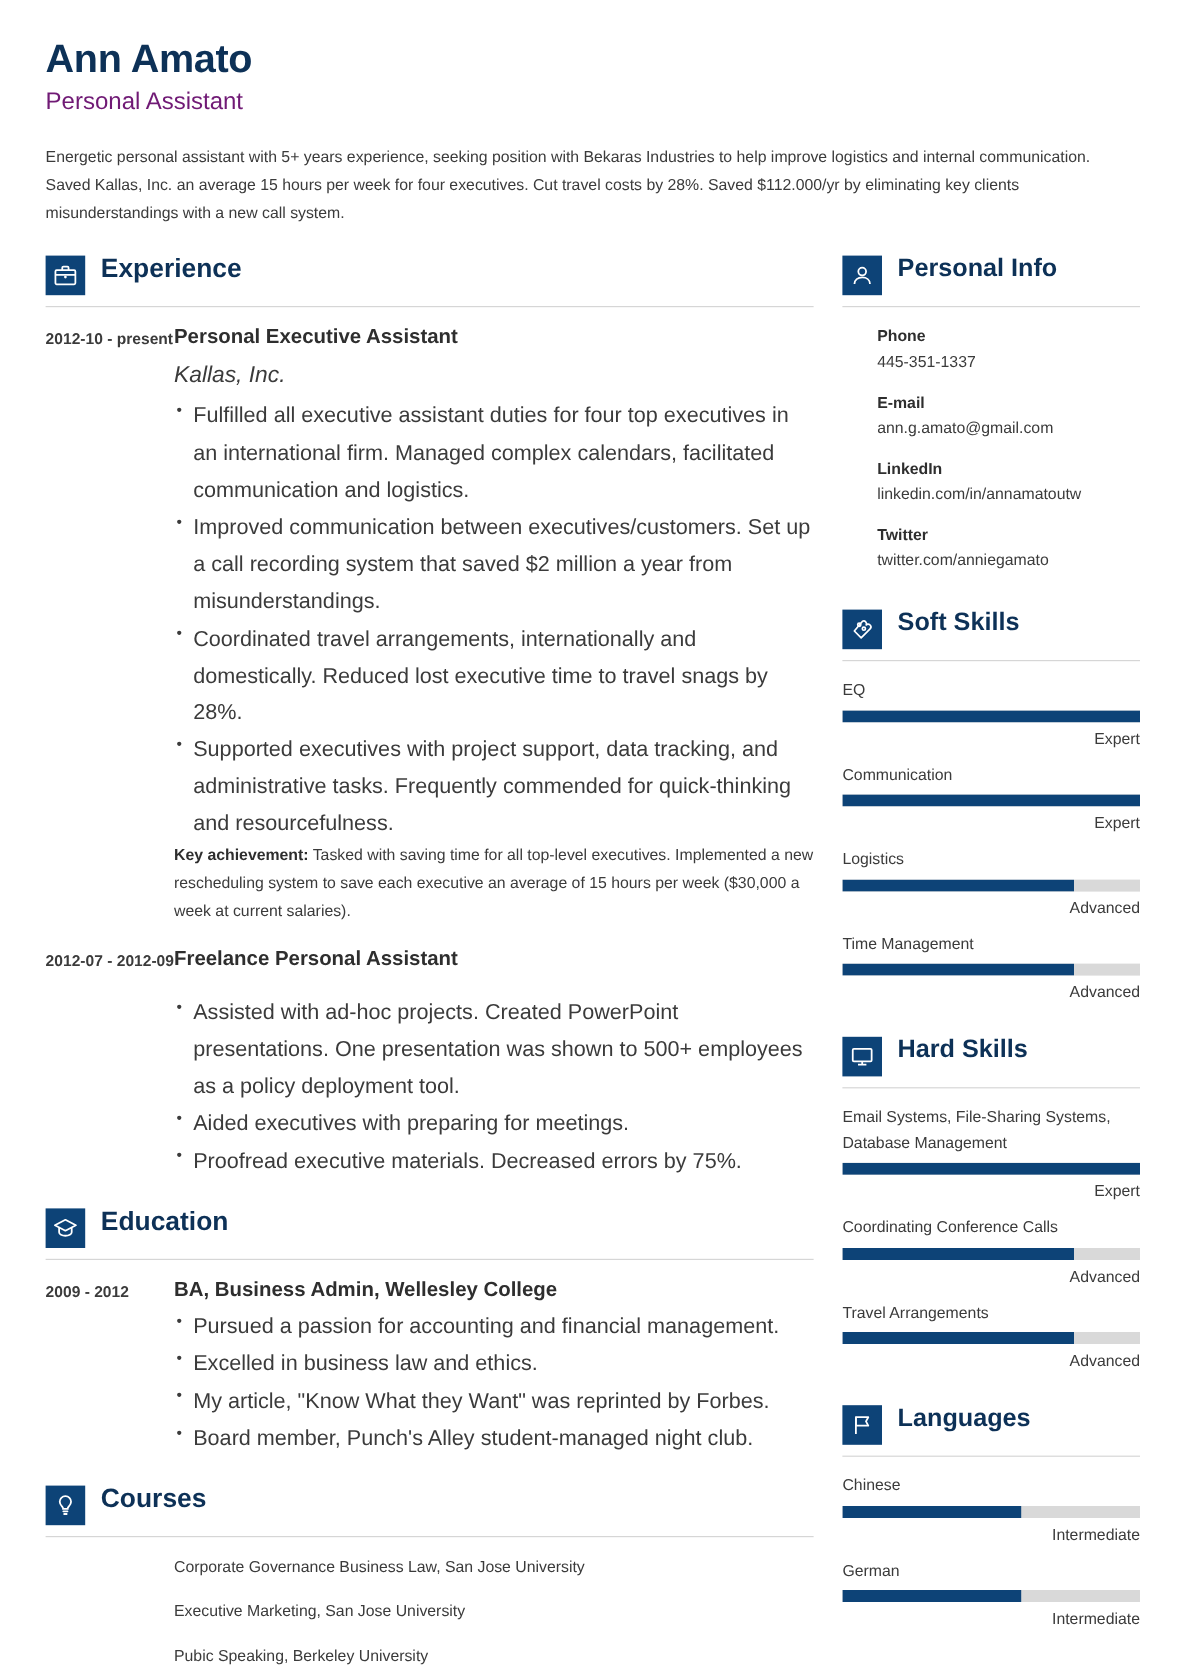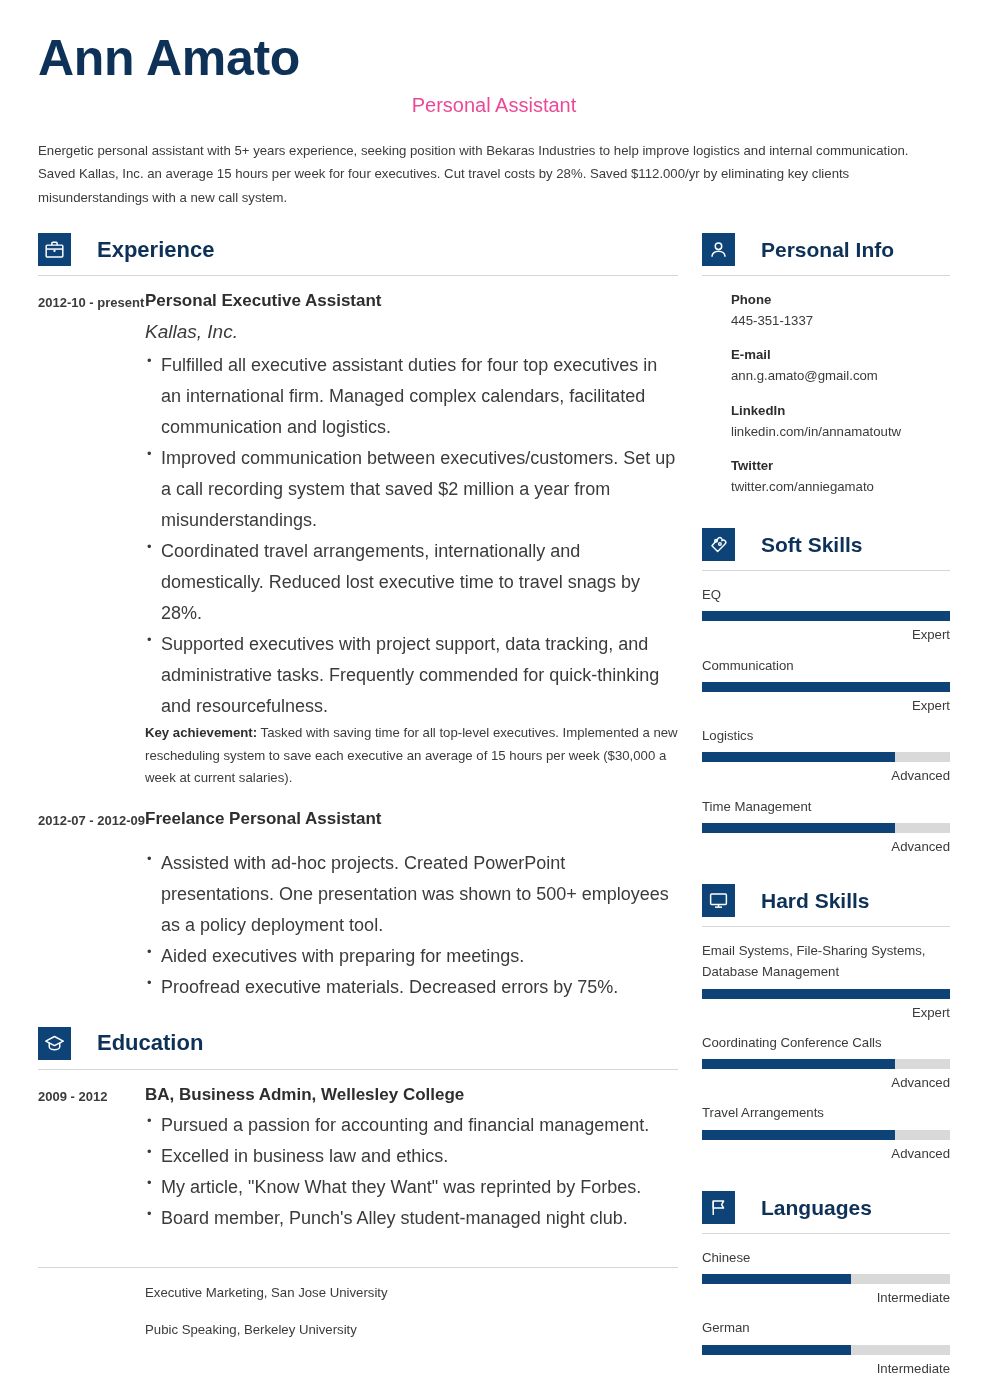--- a/index.html
+++ b/index.html
@@ -11,33 +11,32 @@
   }
   .page {
     position: relative;
     width: 990px; height: 1400px;
     padding: 30px 40px 0 38px;
     overflow: hidden;
   }
 
   
   .name {
-    font-size: 50px;
+    font-size: 33px;
     font-weight: bold;
     color: #0d3157;
     letter-spacing: -0.3px;
     line-height: 1.15;
   }
   .job-title {
     font-size: 20px;
-    color: #ec4899;
+    color: #701a75;
     font-weight: normal;
     margin-top: 5px;
     line-height: 1.2;
-    text-align: center;
   }
   .summary {
     margin-top: 22px;
     font-size: 13.2px;
     line-height: 1.78;
     color: #3b3b3b;
     max-width: 910px;
   }
 
   
@@ -45,22 +44,21 @@
     display: flex;
     margin-top: 24px;
     align-items: flex-start;
   }
   .col-left { width: 640px; flex: 0 0 640px; }
   .col-right { width: 248px; flex: 0 0 248px; margin-left: 24px; }
 
   
   .section-head {
     display: flex;
-    align-items: center;
-    gap: 26px;
+    gap: 13px;
     margin-bottom: 0;
   }
   .sec-icon {
     width: 33px; height: 33px;
     background: #0d4377;
     display: flex;
     align-items: center;
     justify-content: center;
     flex: 0 0 33px;
   }
@@ -277,22 +275,33 @@
               <li>My article, "Know What they Want" was reprinted by Forbes.</li>
               <li>Board member, Punch's Alley student-managed night club.</li>
             </ul>
           </div>
         </div>
       </div>
 
       <div style="height:20px"></div>
 
       <div class="section">
+        <div class="section-head">
+          <span class="sec-icon">
+            <svg width="21" height="21" viewBox="0 0 24 24" fill="none" stroke="#ffffff" stroke-width="1.7" stroke-linecap="round">
+              <path d="M12 3.2c-3.1 0-5.4 2.4-5.4 5.3 0 2.2 1.3 3.6 2.3 4.7.6.7.9 1.3.9 2.1h4.4c0-.8.3-1.4.9-2.1 1-1.1 2.3-2.5 2.3-4.7 0-2.9-2.3-5.3-5.4-5.3z"></path>
+              <path d="M10 17.6h4"></path>
+              <path d="M10.8 20.2h2.4"></path>
+            </svg>
+          </span>
+          <span class="sec-title">Courses</span>
+        </div>
         <div class="sec-rule"></div>
 
+        <div class="course-item">Corporate Governance Business Law, San Jose University</div>
         <div class="course-item">Executive Marketing, San Jose University</div>
         <div class="course-item">Pubic Speaking, Berkeley University</div>
       </div>
     </div>
 
     <div class="col-right">
 
       <div class="rc-section">
         <div class="section-head rc-head">
           <span class="sec-icon">

